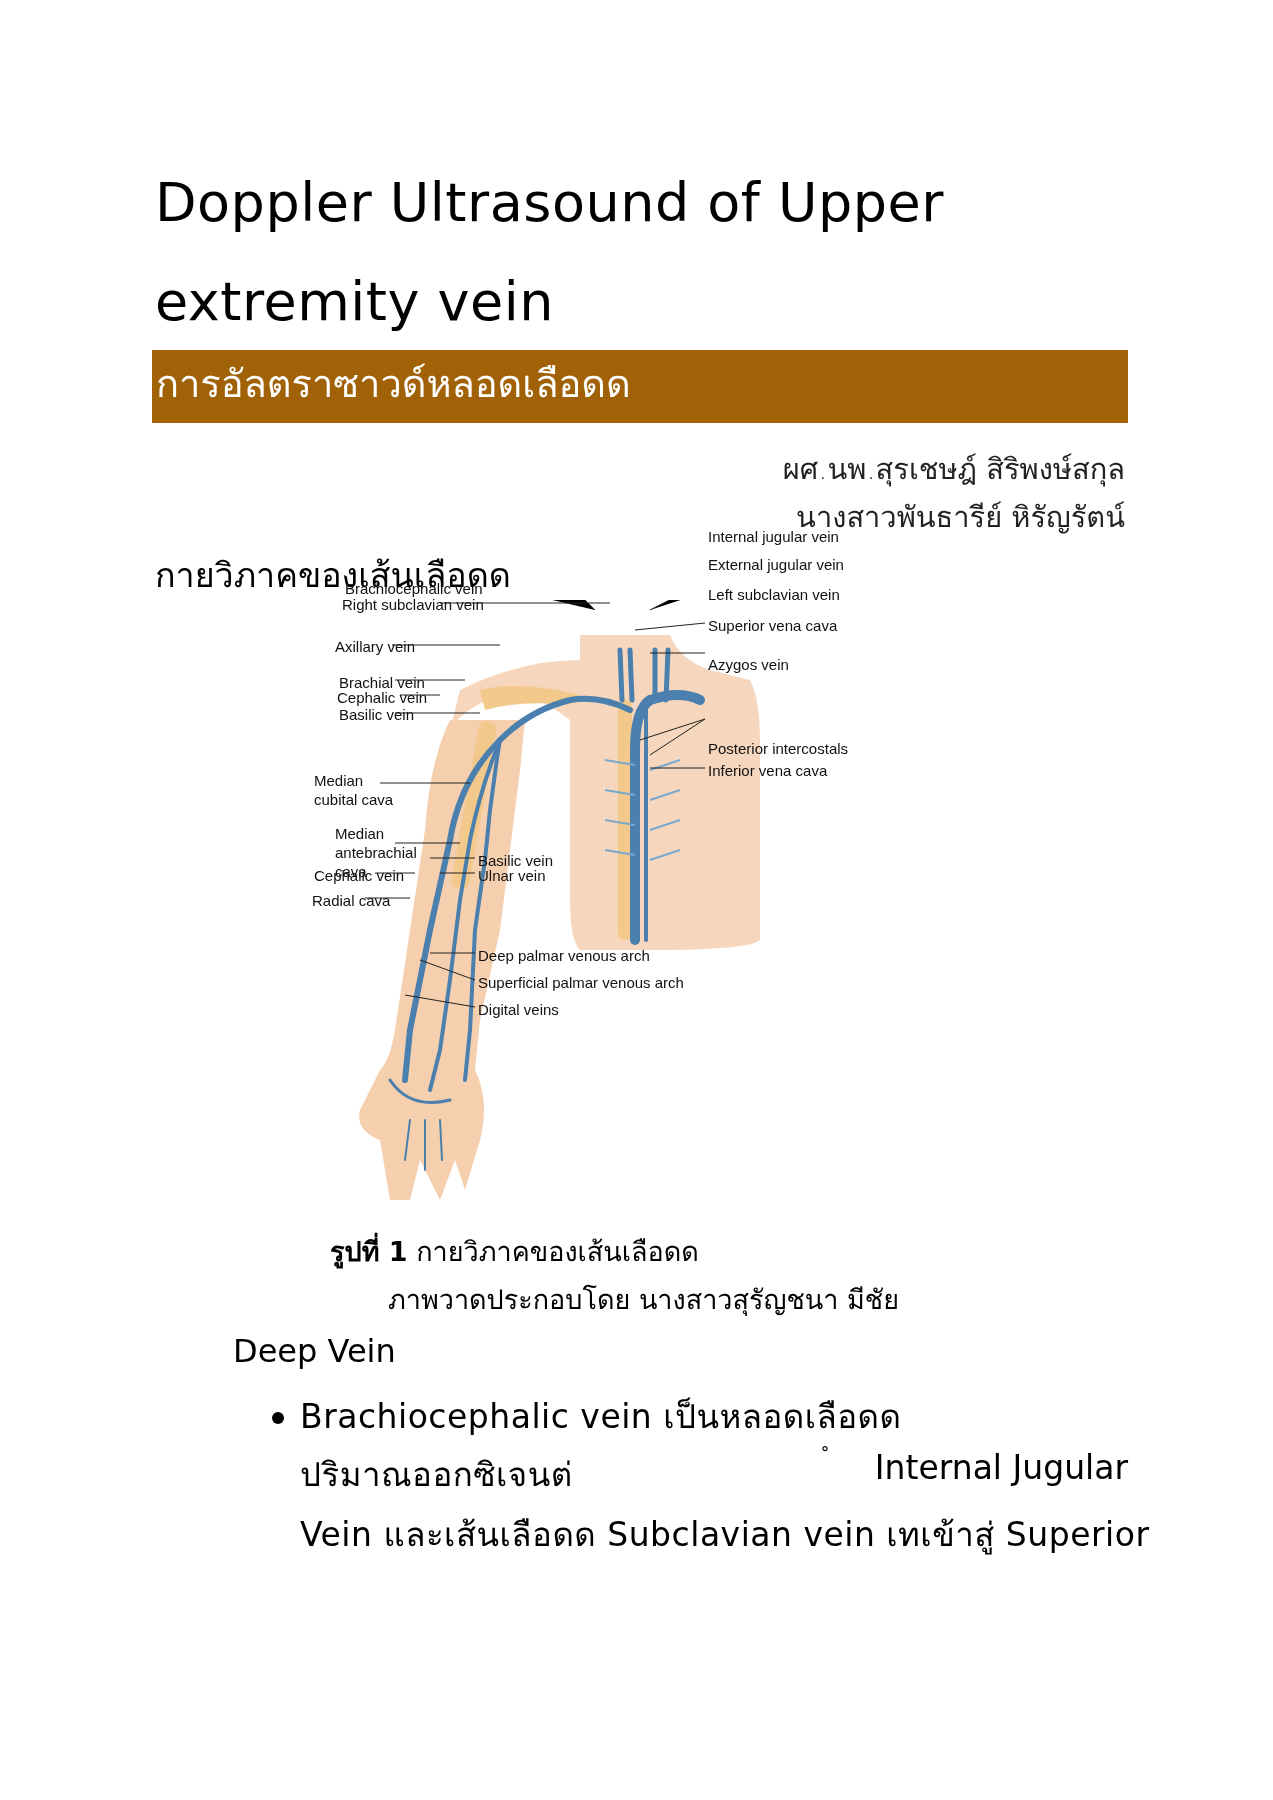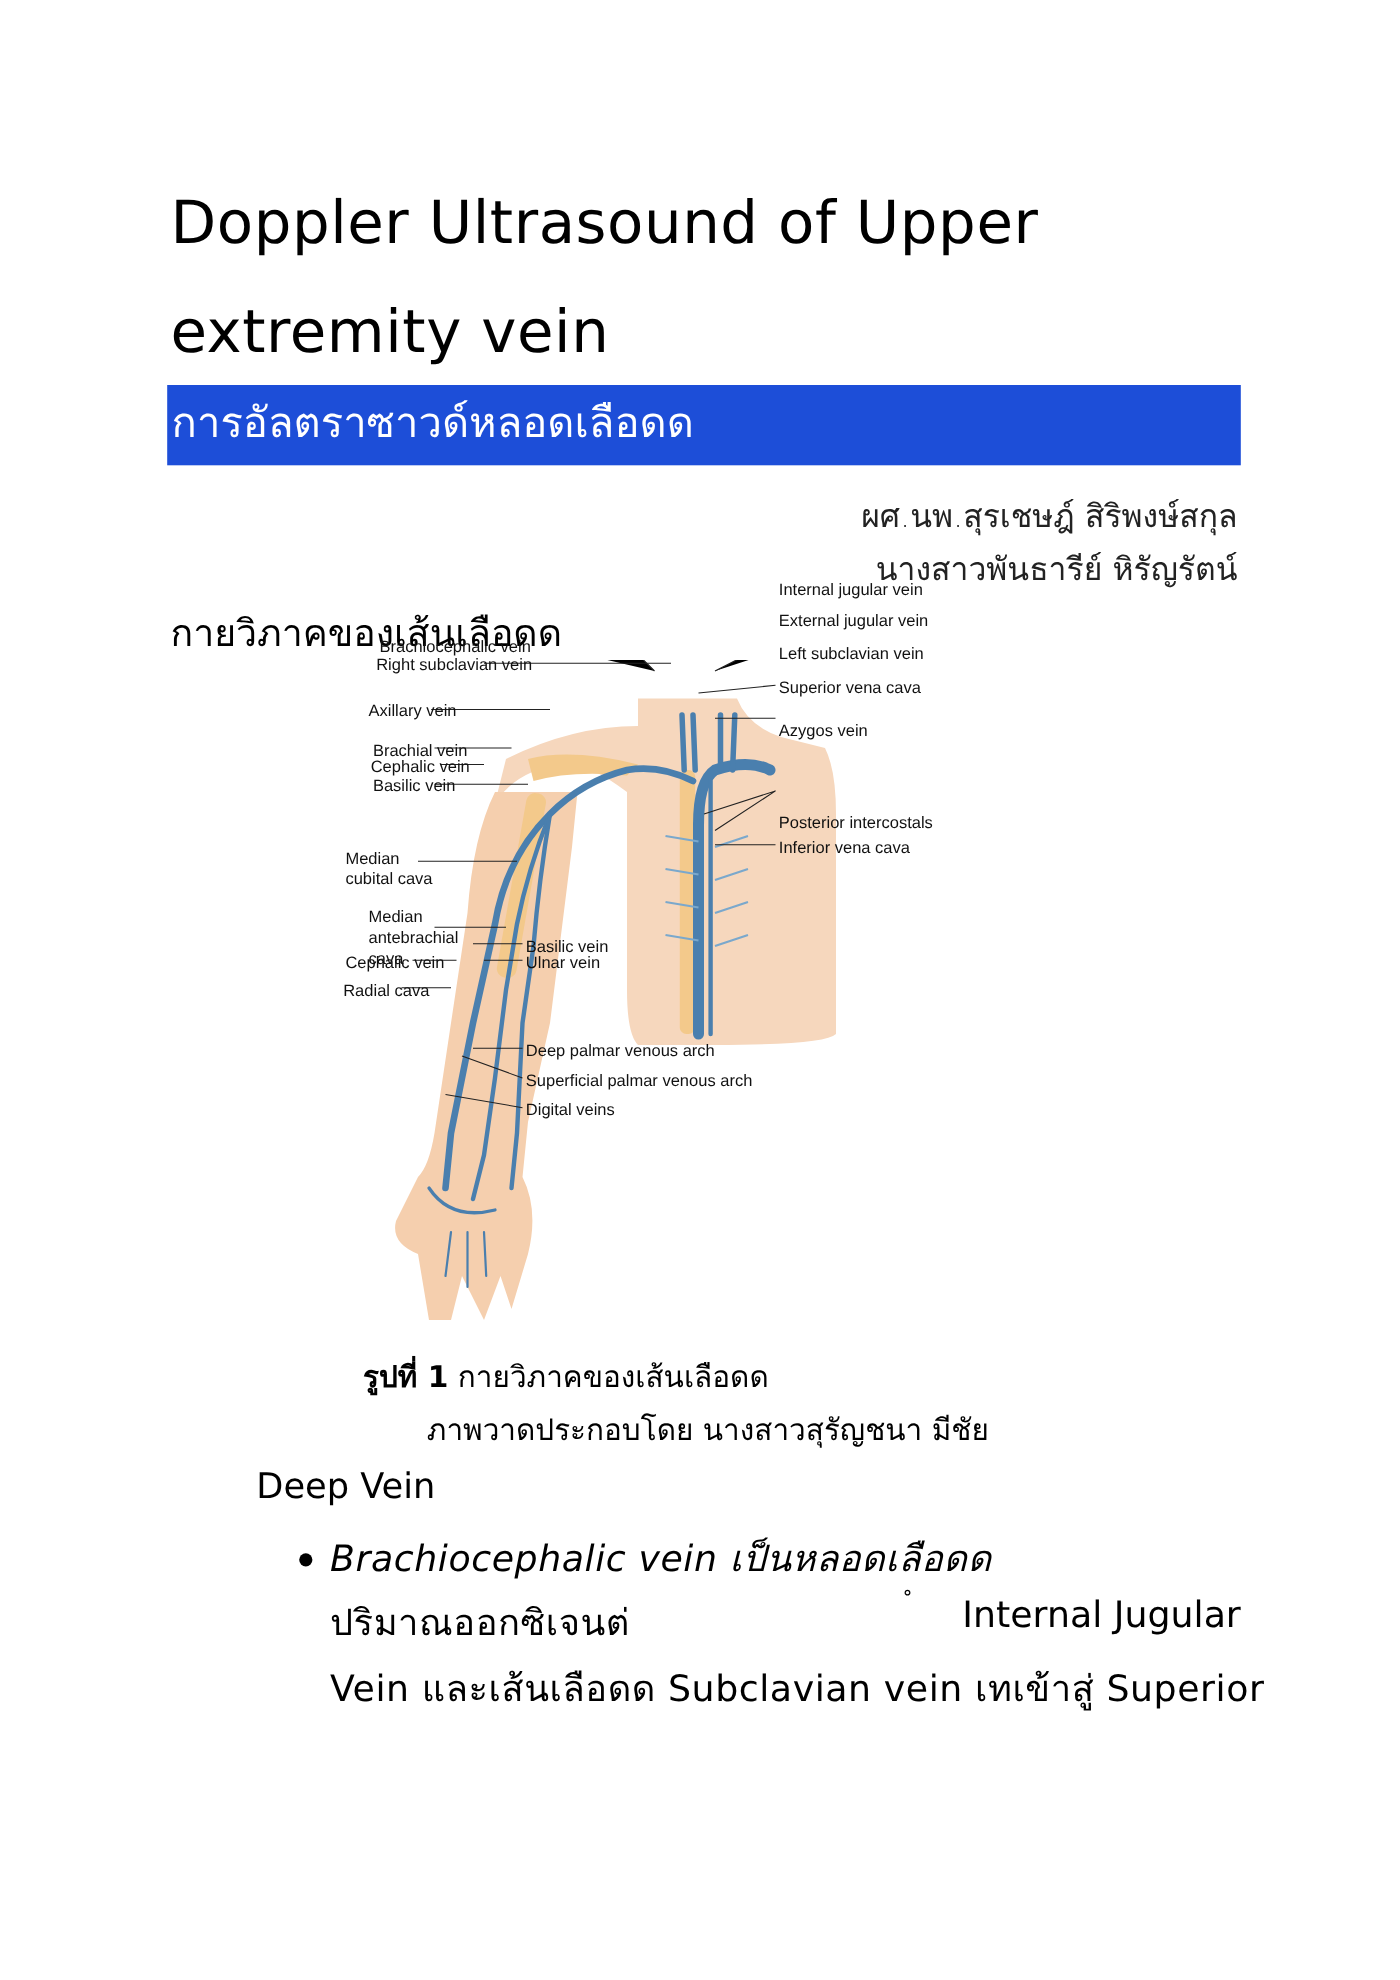--- a/index.html
+++ b/index.html
@@ -1,37 +1,37 @@
 <!DOCTYPE html>
 <html><head>
 <meta charset="utf-8">
 <style>
   html, body { margin: 0; padding: 0; background: #ffffff; }
   body { width: 1273px; height: 1800px; position: relative; overflow: hidden;
          font-family: "DejaVu Sans", "Liberation Sans", sans-serif; color: #000; }
   .title { position: absolute; left: 155px; font-size: 54px; font-weight: 400; letter-spacing: 0.5px; line-height: 1; }
   .t1 { top: 176px; }
   .t2 { top: 275px; }
-  .banner { position: absolute; left: 152px; top: 350px; width: 976px; height: 73px; background: #1d4ed8; }
+  .banner { position: absolute; left: 152px; top: 350px; width: 976px; height: 73px; background: #a16207; }
   .banner span { position: absolute; left: 4px; top: 12px; color: #fff; font-size: 38px; line-height: 1.2; }
   .author { position: absolute; right: 148px; font-size: 29px; color: #222; text-align: right; font-weight: 300; }
   .a1 { top: 446px; }
   .a2 { top: 494px; }
   .section { position: absolute; left: 155px; top: 548px; font-size: 34px; }
   .figure { position: absolute; left: 350px; top: 600px; width: 600px; height: 620px; }
   .figure svg { width: 100%; height: 100%; }
   .lbl { position: absolute; font-family: "Liberation Sans", sans-serif; font-size: 15px; color: #111; white-space: nowrap; line-height: 1.25; }
   .caption1 { position: absolute; left: 330px; top: 1230px; font-size: 27px; }
   .caption1 b { font-weight: 700; }
   .caption2 { position: absolute; left: 388px; top: 1278px; font-size: 27px; }
   .sub { position: absolute; left: 233px; top: 1332px; font-size: 32px; }
   .bullet { position: absolute; left: 272px; top: 1390px; width: 856px; font-size: 33px; }
   .bullet .dot { position: absolute; left: 0; top: 22px; width: 12px; height: 12px; border-radius: 50%; background: #000; }
   .bl { position: absolute; left: 28px; white-space: nowrap; letter-spacing: 0.5px; }
-  .bl1 { top: 0; font-style: italic; }
+  .bl1 { top: 0; }
   .bl2 { top: 58px; }
   .bl3 { top: 118px; }
   .right { position: absolute; right: 0; white-space: nowrap; }
   .degree { position: absolute; left: 548px; top: 54px; font-size: 20px; }
 </style>
 </head>
 <body>
 
 <div class="title t1">Doppler Ultrasound of Upper</div>
 <div class="title t2">extremity vein</div>

